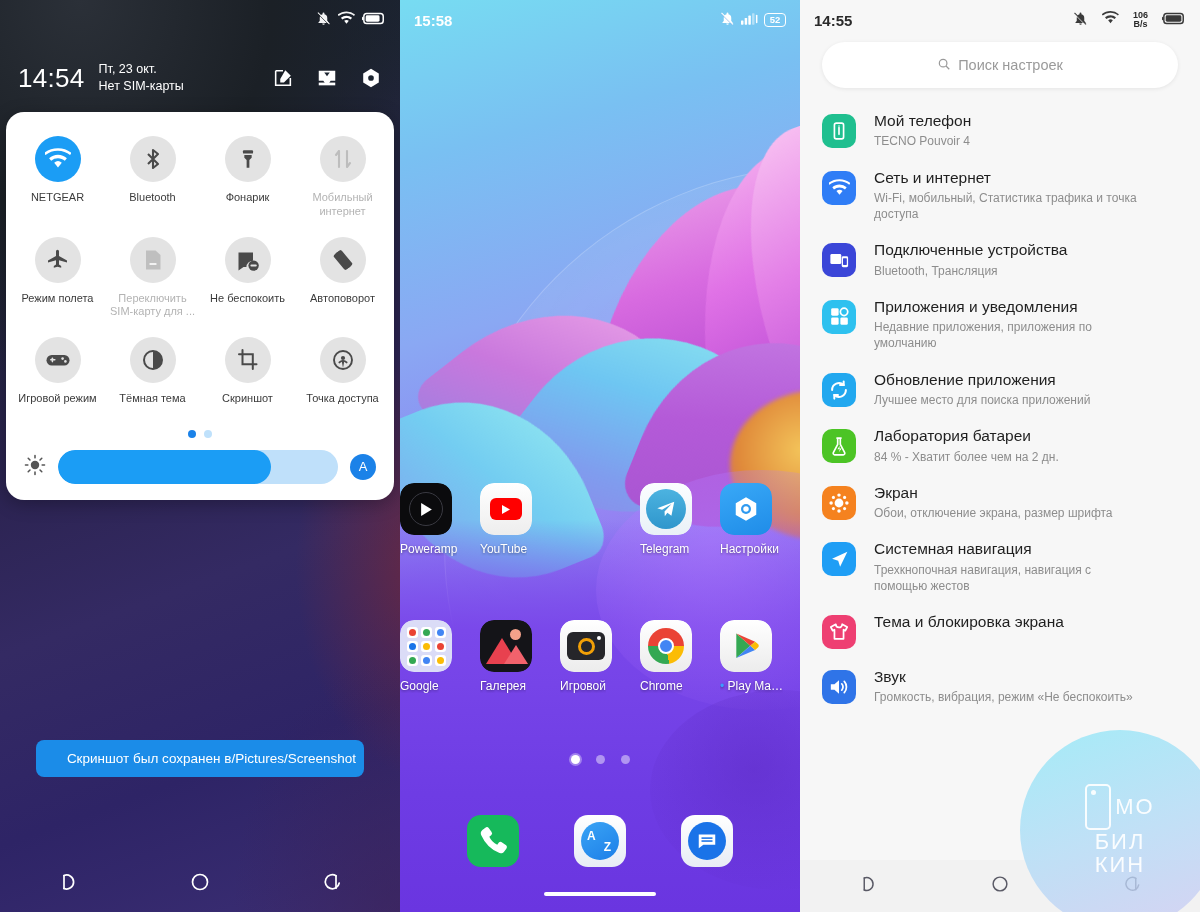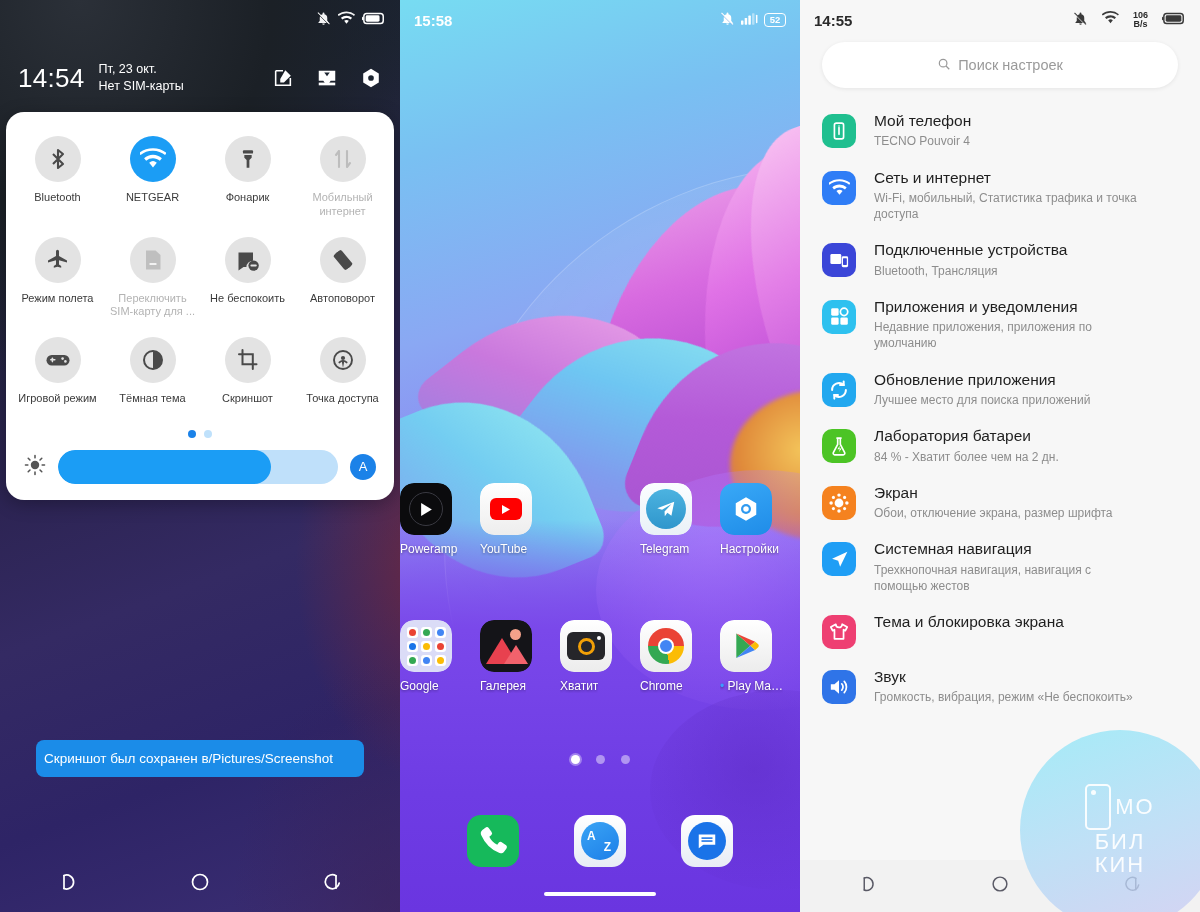--- a/index.html
+++ b/index.html
@@ -64,21 +64,21 @@
   .qs-bright { display: flex; align-items: center; padding: 2px 14px 4px; gap: 12px; }
   .qs-slider { flex: 1; height: 34px; border-radius: 17px; background: #bfe0fa; overflow: hidden; }
   .qs-slider-fill { height: 100%; background: #1b9df5; border-radius: 17px; }
   .qs-auto {
     width: 26px; height: 26px; border-radius: 50%; background: #1b82e8; color: #fff;
     font-size: 13px; display: flex; align-items: center; justify-content: center; font-weight: 500;
   }
   .toast {
     position: absolute; left: 36px; width: 328px; top: 740px;
     background: #1b8ce8; color: #fff; border-radius: 8px;
-    text-align: left; font-size: 13.5px; padding: 11px 8px; z-index: 4;
+    text-align: right; font-size: 13.5px; padding: 11px 8px; z-index: 4;
   }
   .navbar {
     position: absolute; bottom: 0; left: 0; right: 0; height: 60px;
     display: flex; align-items: center; justify-content: space-around; z-index: 5;
   }
   .navbar svg { display: block; }
 
   
   #panel-home { background: linear-gradient(175deg, #7ddcf0 0%, #7fb8ef 14%, #8b7df0 46%, #6b41e8 72%, #6e3ae2 100%); }
   .wp { position: absolute; inset: 0; overflow: hidden; }
@@ -207,36 +207,36 @@
               <path d="M12 2l8.5 5v10L12 22 3.5 17V7z"></path>
               <circle cx="12" cy="12" r="3.1" fill="#1c2430"></circle>
             </svg>
         </span>
       </div>
     </div>
 
     <div class="qs-card">
       <div class="qs-grid" id="qs-grid">
           <div class="qs-tile">
-            <div class="qs-circ">
-              <svg width="24" height="24" viewBox="0 0 24 24" fill="none" stroke="#4a4a4a" stroke-width="2.1" stroke-linejoin="round">
-                <path d="M7 7l10 10-5 4V3l5 4L7 17"></path>
-              </svg>
-            </div>
-     <div class="qs-label">Bluetooth</div>
-          </div>
-          <div class="qs-tile">
             <div class="qs-circ on">
               <svg width="26" height="22" viewBox="0 0 24 20" fill="#fff">
                 <path d="M12 17.8l3.5-4.4a5.5 5.5 0 0 0-7 0L12 17.8z"></path>
                 <path d="M12 9.3c2.4 0 4.6.9 6.3 2.3l1.9-2.4A12.7 12.7 0 0 0 12 6c-3.1 0-5.9 1.1-8.2 3.2l1.9 2.4A9.6 9.6 0 0 1 12 9.3z"></path>
                 <path d="M12 2.4c4.2 0 8.1 1.5 11.1 4l1.5-1.9A19.5 19.5 0 0 0 12 0C7 0 2.4 1.7-1 4.5l1.5 1.9A17.4 17.4 0 0 1 12 2.4z"></path>
               </svg>
             </div>
      <div class="qs-label">NETGEAR</div>
+          </div>
+          <div class="qs-tile">
+            <div class="qs-circ">
+              <svg width="24" height="24" viewBox="0 0 24 24" fill="none" stroke="#4a4a4a" stroke-width="2.1" stroke-linejoin="round">
+                <path d="M7 7l10 10-5 4V3l5 4L7 17"></path>
+              </svg>
+            </div>
+     <div class="qs-label">Bluetooth</div>
           </div>
           <div class="qs-tile">
             <div class="qs-circ">
               <svg width="22" height="24" viewBox="0 0 24 24" fill="#4a4a4a">
                 <rect x="6.5" y="2.5" width="11" height="3.6" rx="1"></rect>
                 <path d="M8 7.5h8v3l-2.5 2.5v8.5h-3V13L8 10.5z"></path>
               </svg>
             </div>
      <div class="qs-label">Фонарик</div>
           </div>
@@ -516,21 +516,21 @@
         </div>
         <div class="app">
           <div class="app-icon">
             <div style="width:52px;height:52px;border-radius:14px;background:linear-gradient(180deg,#fff,#ececec);display:flex;align-items:center;justify-content:center;">
               <div style="width:38px;height:28px;border-radius:6px;background:#26262a;position:relative;display:flex;align-items:center;justify-content:center;">
                 <div style="width:17px;height:17px;border-radius:50%;border:3px solid #f2a007;"></div>
                 <div style="position:absolute;right:4px;top:4px;width:4px;height:4px;border-radius:50%;background:#fff;"></div>
               </div>
             </div>
           </div>
-          <div class="app-name">Хватит</div>
+          <div class="app-name">Игровой</div>
         </div>
         <div class="app">
           <div class="app-icon">
             <div style="width:52px;height:52px;border-radius:14px;background:linear-gradient(180deg,#fff,#ececec);display:flex;align-items:center;justify-content:center;">
               <div style="width:36px;height:36px;border-radius:50%;background:conic-gradient(from -30deg,#ea4335 0deg 120deg,#fbbc05 120deg 200deg,#34a853 200deg 300deg,#ea4335 300deg 360deg);display:flex;align-items:center;justify-content:center;">
                 <div style="width:16px;height:16px;border-radius:50%;background:#4285f4;border:2.5px solid #fff;"></div>
               </div>
             </div>
           </div>
           <div class="app-name">Chrome</div>

